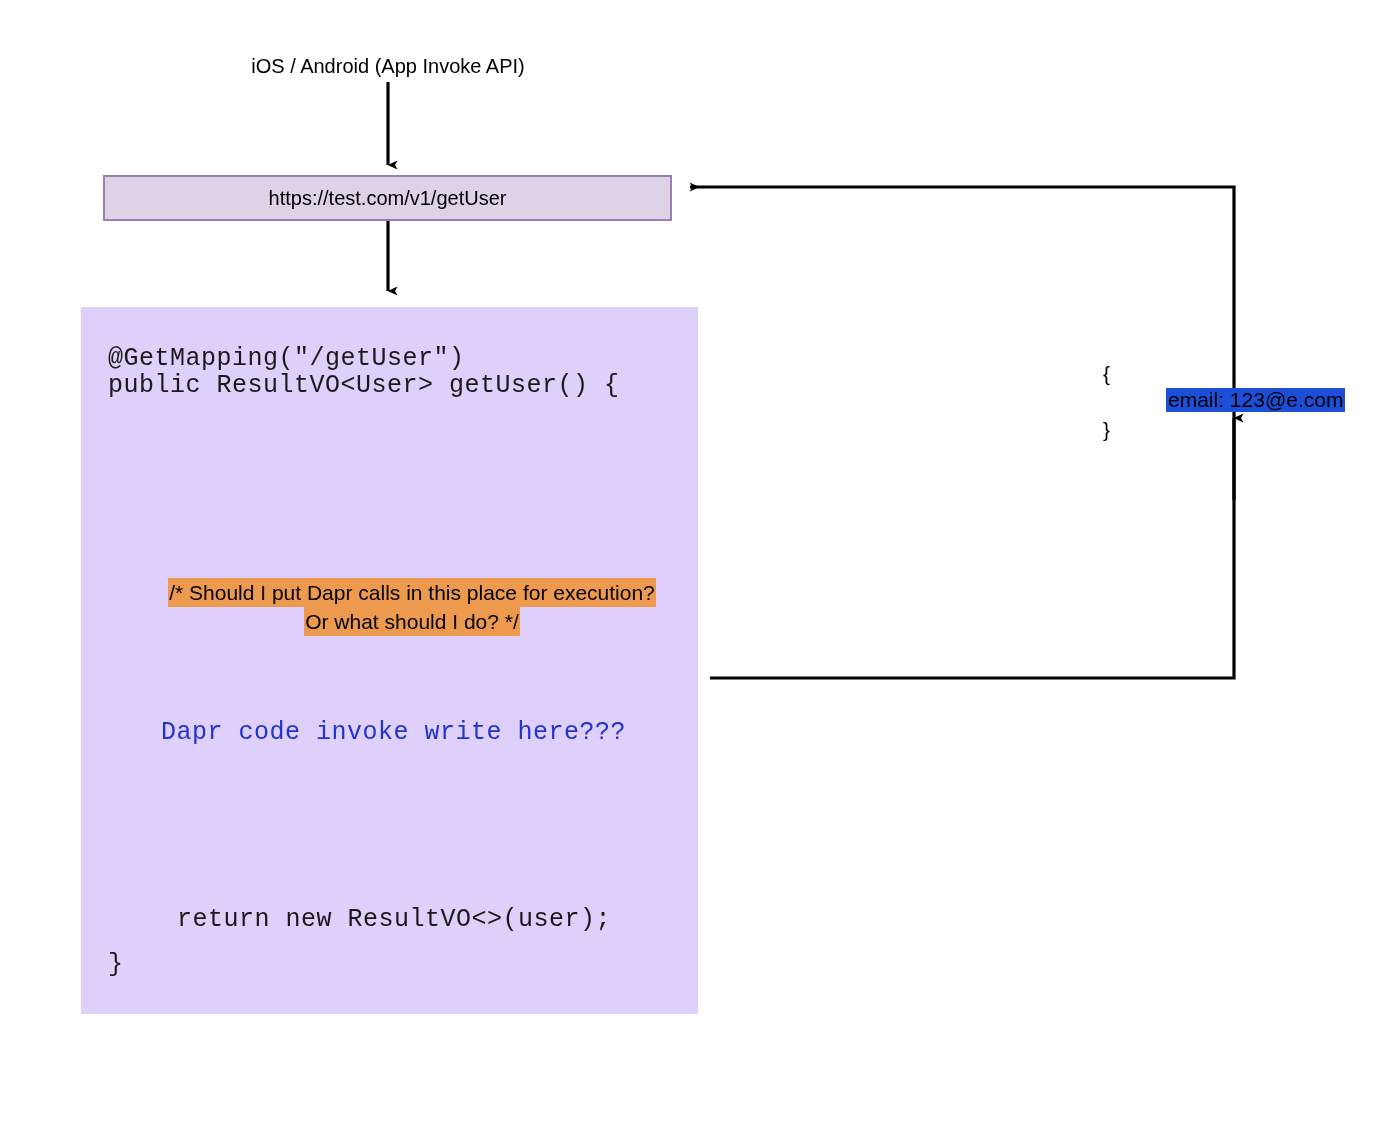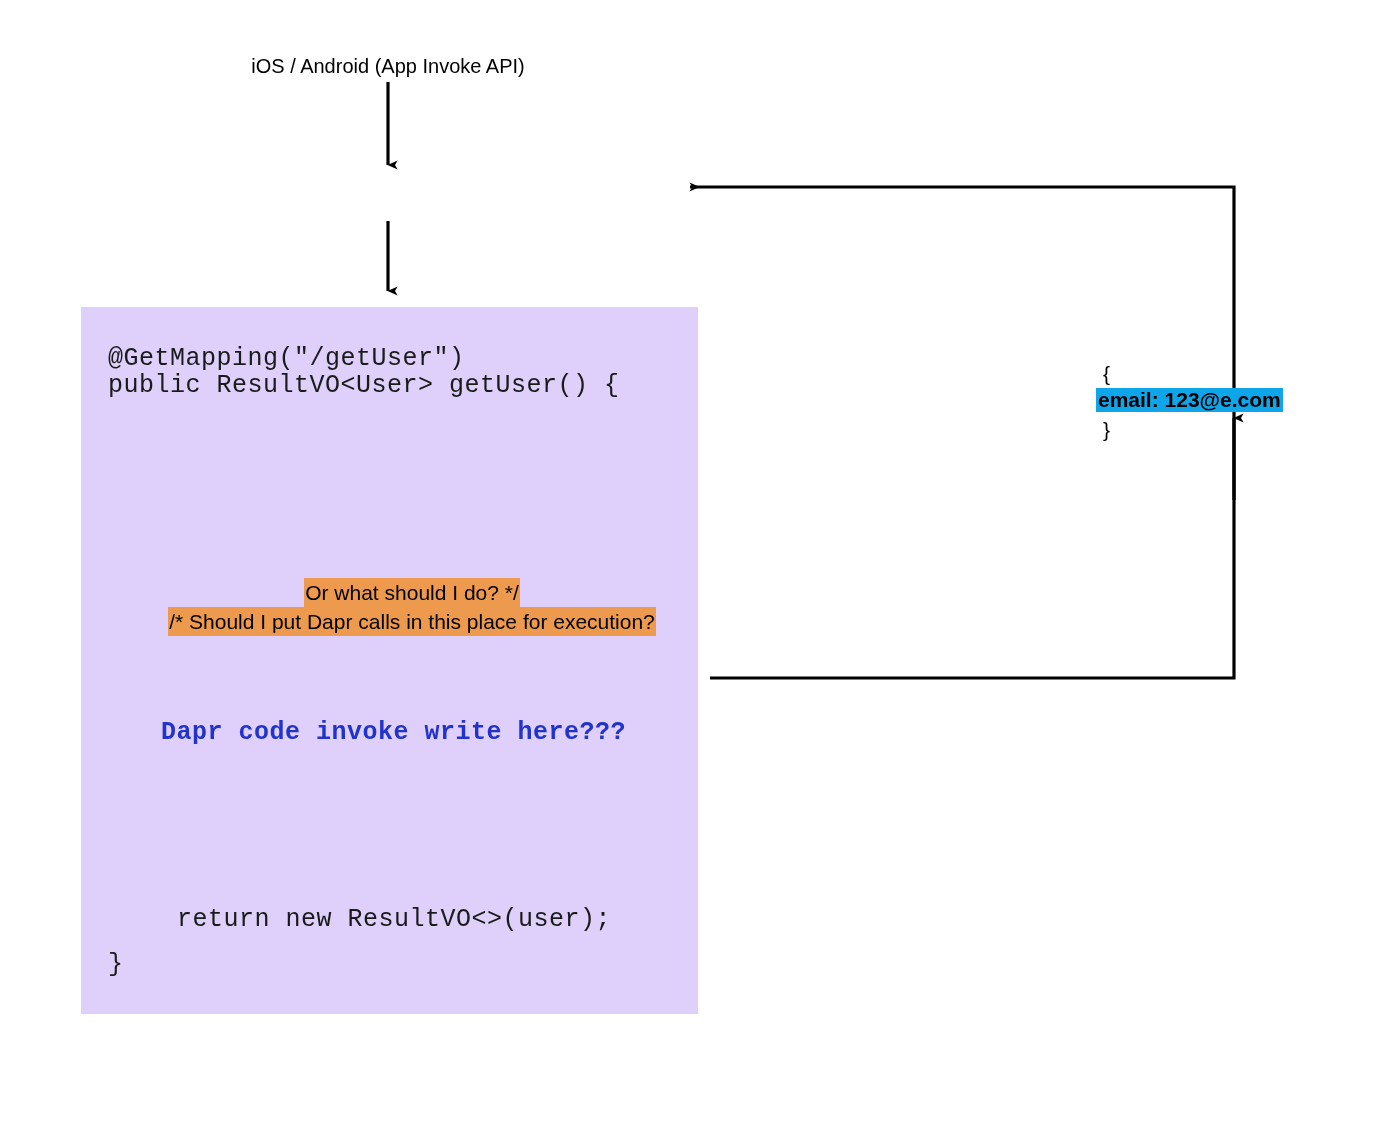--- a/index.html
+++ b/index.html
@@ -74,21 +74,21 @@
   .code-line {
     position: absolute;
     font-family: "Liberation Mono", "DejaVu Sans Mono", monospace;
     font-size: 25px;
     color: #1a1a1a;
     white-space: pre;
     letter-spacing: 0.5px;
   }
   .code-line.blue {
     color: #2233cc;
-    font-weight: bold;
+    font-weight: normal;
   }
 
   
   .comment-block {
     position: absolute;
     left: 36px;
     top: 271px;
     width: 590px;
     text-align: center;
   }
@@ -106,21 +106,21 @@
   
   .payload {
     position: absolute;
     font-family: "Liberation Sans", sans-serif;
     font-size: 21px;
     color: #000000;
     white-space: nowrap;
     background: transparent;
   }
   .payload-open  { left: 1103px; top: 362px; }
-  .payload-body  { left: 1096px; top: 388px; background:#0ea5e9; padding:0 2px;font-weight:bold; }
+  .payload-body  { left: 1166px; top: 388px; background:#1d4ed8; padding:0 2px; }
   .payload-close { left: 1103px; top: 418px; }
 </style>
 </head>
 <body>
 
 <div id="canvas">
 
   <svg id="edges" viewBox="0 0 1374 1138" width="1374" height="1138" xmlns="http://www.w3.org/2000/svg">
     <defs>
       <marker id="arrow-down" markerWidth="14" markerHeight="14" refX="4.6" refY="9.6" orient="auto" markerUnits="userSpaceOnUse">
@@ -146,30 +146,33 @@
       <polyline points="710,678 1234,678 1234,187 690,187" fill="none" stroke="#000000" stroke-width="3.2" marker-end="url(#arrow-left)"></polyline>
     </g>
 
     <g>
       <line x1="1234" y1="500" x2="1234" y2="418" stroke="#000000" stroke-width="3.2" marker-end="url(#arrow-up)"></line>
     </g>
   </svg>
 
   <div class="client-label">iOS / Android (App Invoke API)</div>
 
+  <div class="endpoint-box">
+    <span class="endpoint-label">https://test.com/v1/getUser</span>
+  </div>
 
   <div class="code-block">
 
     <div class="code-line" style="left:27px; top:37px;">@GetMapping("/getUser")</div>
 
     <div class="code-line" style="left:27px; top:64px;">public ResultVO&lt;User&gt; getUser() {</div>
 
     <div class="comment-block">
+      <div><span class="comment-line">/* Should I put Dapr calls in this place for execution?</span></div>
       <div><span class="comment-line">Or what should I do? */</span></div>
-      <div><span class="comment-line">/* Should I put Dapr calls in this place for execution?</span></div>
     </div>
 
     <div class="code-line blue" style="left:80px; top:411px;">Dapr code invoke write here???</div>
 
     <div class="code-line" style="left:96px; top:598px;text-align:center;">return new ResultVO&lt;&gt;(user);</div>
 
     <div class="code-line" style="left:27px; top:643px;">}</div>
   </div>
 
   <div class="payload payload-open">{</div>

